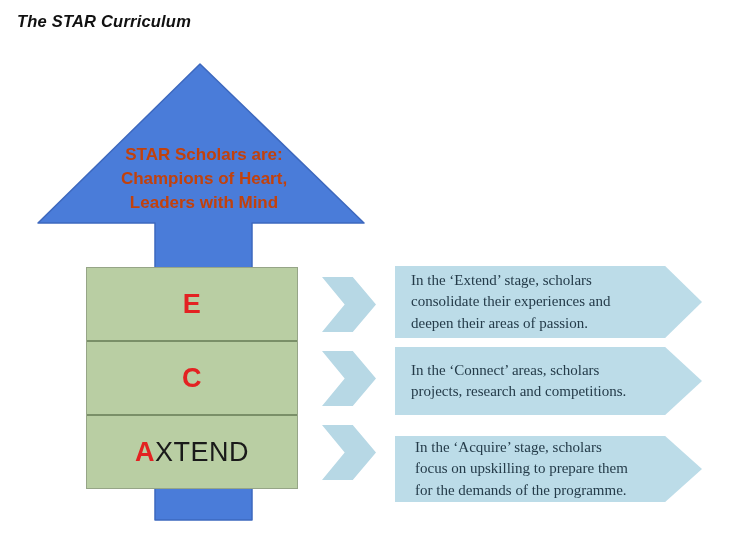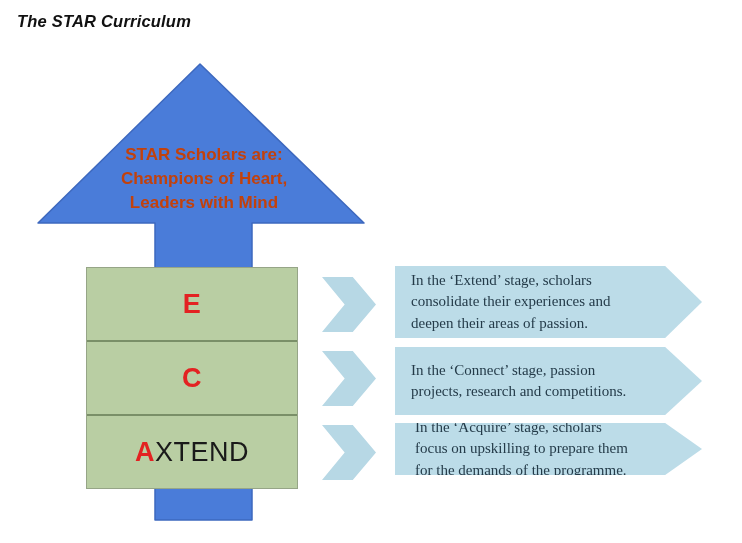--- a/index.html
+++ b/index.html
@@ -99,21 +99,21 @@
     justify-content: center;
     box-sizing: border-box;
     padding-left: 16px;
     color: var(--desc-text);
     font-size: 15px;
     line-height: 21.5px;
     font-family: Liberation Serif, serif;
   }
   .pent-1 { top: 266px; height: 72px; }
   .pent-2 { top: 347px; height: 68px; }
-  .pent-3 { top: 423px; height: 52px; padding-left: 20px; }
+  .pent-3 { top: 436px; height: 66px; padding-left: 20px; }
   .desc-line { white-space: nowrap; }
 </style>
 </head>
 <body>
 
 <div class="canvas">
 
   <div class="slide-title">The STAR Curriculum</div>
 
   <svg class="arrow-svg" viewBox="0 0 742 543" aria-hidden="true">
@@ -143,21 +143,21 @@
   <div class="chevron chev-2"></div>
   <div class="chevron chev-3"></div>
 
   <div class="pentagon pent-1">
     <div class="desc-line">In the ‘Extend’ stage, scholars</div>
     <div class="desc-line">consolidate their experiences and</div>
     <div class="desc-line">deepen their areas of passion.</div>
   </div>
 
   <div class="pentagon pent-2">
-    <div class="desc-line">In the ‘Connect’ stage, passion</div>
+    <div class="desc-line">In the ‘Connect’ areas, scholars</div>
     <div class="desc-line">projects, research and competitions.</div>
   </div>
 
   <div class="pentagon pent-3">
     <div class="desc-line">In the ‘Acquire’ stage, scholars</div>
     <div class="desc-line">focus on upskilling to prepare them</div>
     <div class="desc-line">for the demands of the programme.</div>
   </div>
 
 </div>

